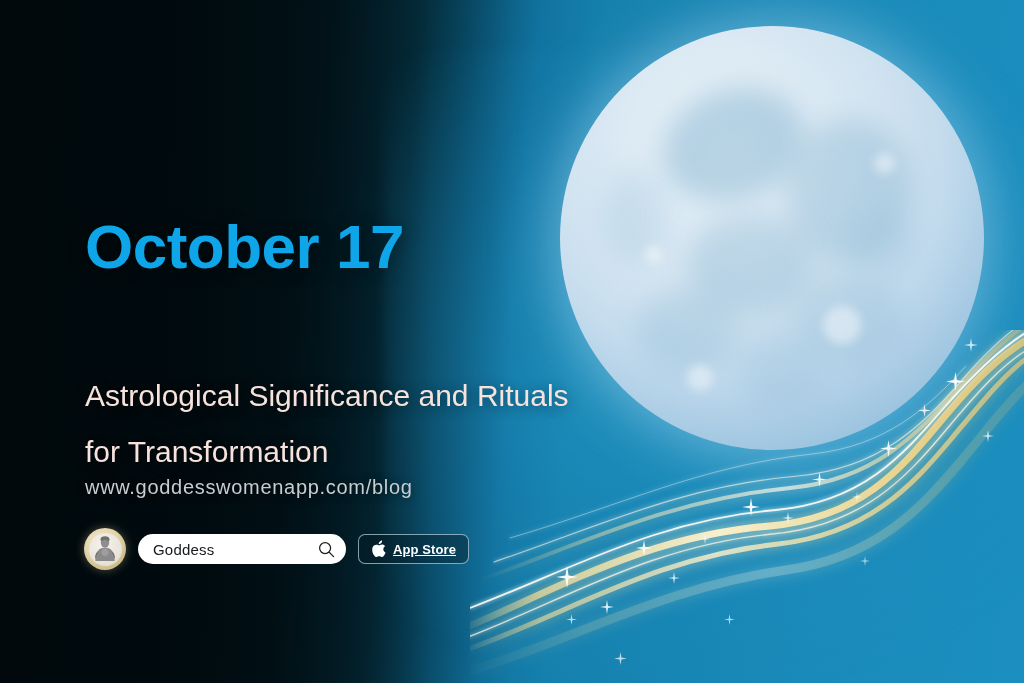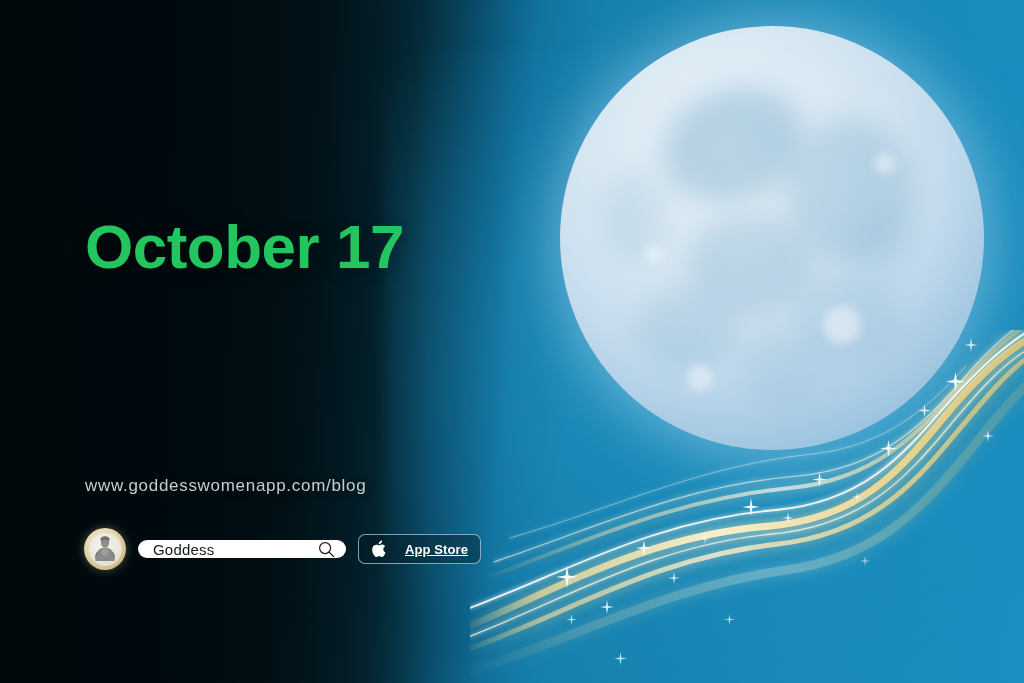--- a/index.html
+++ b/index.html
@@ -147,21 +147,21 @@
 
   
   .headline {
     position: absolute;
     left: 85px;
     top: 158px;
     font-size: 62px;
     font-weight: 700;
     line-height: 1.52;
     letter-spacing: -0.5px;
-    color: #22c55e;
+    color: #0ea5e9;
     text-shadow: 0 2px 18px rgba(0,0,0,0.45);
   }
   .headline .l2 { display: block; }
 
   .subtitle {
     position: absolute;
     left: 85px;
     top: 368px;
     width: 700px;
     font-size: 30px;
@@ -169,21 +169,21 @@
     line-height: 1.85;
     color: #f7e3dc;
     text-shadow: 0 2px 14px rgba(0,0,0,0.45);
   }
   .subtitle .s2 { display: block; }
 
   .url {
     position: absolute;
     left: 85px;
     top: 476px;
-    font-size: 17px;
+    font-size: 20px;
     letter-spacing: 0.7px;
     color: #c7cdd1;
     text-shadow: 0 1px 8px rgba(0,0,0,0.5);
   }
 
   
   .bottom-bar {
     position: absolute;
     left: 84px;
     top: 528px;
@@ -209,21 +209,21 @@
     border-radius: 50%;
     background: radial-gradient(circle at 42% 36%, #f6f3ec 0%, #e9e5dc 60%, #d8d3c8 100%);
     display: flex;
     align-items: center;
     justify-content: center;
     overflow: hidden;
   }
 
   .search-pill {
     width: 208px;
-    height: 18px;
+    height: 30px;
     background: #ffffff;
     border-radius: 999px;
     display: flex;
     align-items: center;
     padding: 0 11px 0 15px;
     box-sizing: border-box;
     flex: none;
   }
   .search-text {
     flex: 1;
@@ -234,21 +234,21 @@
     overflow: hidden;
   }
 
   .store-btn {
     height: 30px;
     border: 1px solid rgba(176,205,219,0.75);
     border-radius: 7px;
     background: rgba(5,26,36,0.42);
     display: flex;
     align-items: center;
-    gap: 19px;
+    gap: 7px;
     padding: 9px 12px;
     box-sizing: border-box;
     color: #ffffff;
     flex: none;
   }
   .store-label {
     font-size: 13px;
     font-weight: 700;
     letter-spacing: 0.1px;
     white-space: nowrap;
@@ -424,20 +424,24 @@
   <div class="sparkle" style="left:860px; top:556px;">
     <svg width="10" height="10" viewBox="0 0 22 22">
         <path d="M11 0 L12.6 9.4 L22 11 L12.6 12.6 L11 22 L9.4 12.6 L0 11 L9.4 9.4 Z" fill="#ffffff" opacity="0.6"></path>
       </svg>
   </div>
 
   <h1 class="headline">
     <span class="l1">October 17</span>
   </h1>
 
+  <div class="subtitle">
+    <span class="s1">Astrological Significance and Rituals</span>
+    <span class="s2">for Transformation</span>
+  </div>
 
   <div class="url">www.goddesswomenapp.com/blog</div>
 
   <div class="bottom-bar">
 
     <div class="logo-badge">
       <div class="logo-inner">
         <svg width="24" height="26" viewBox="0 0 24 26">
           <ellipse cx="12" cy="6.6" rx="4.2" ry="5.0" fill="#8e8e8e"></ellipse>
           <path d="M7.4 3.8 C7.4 1.3 9.3 0.3 12 0.3 C14.7 0.3 16.6 1.3 16.6 3.8 C16.6 5.0 15.6 4.4 15.0 5.4 C14.2 3.2 9.8 3.2 9.0 5.4 C8.4 4.4 7.4 5.0 7.4 3.8 Z" fill="#6f6f6f"></path>

